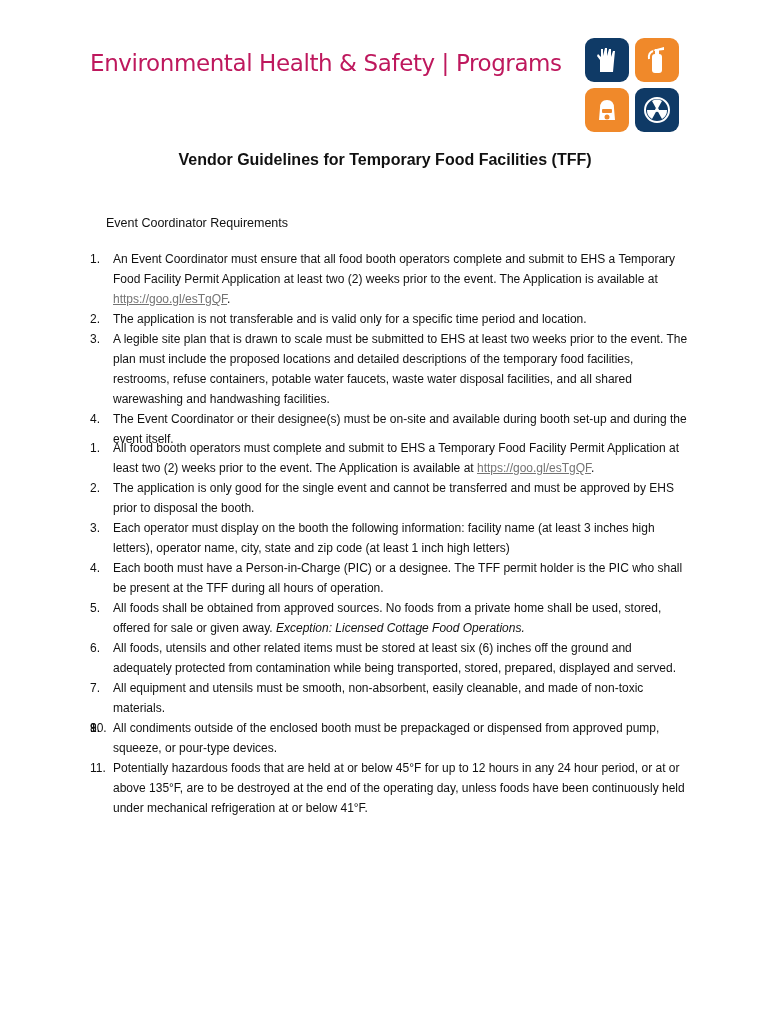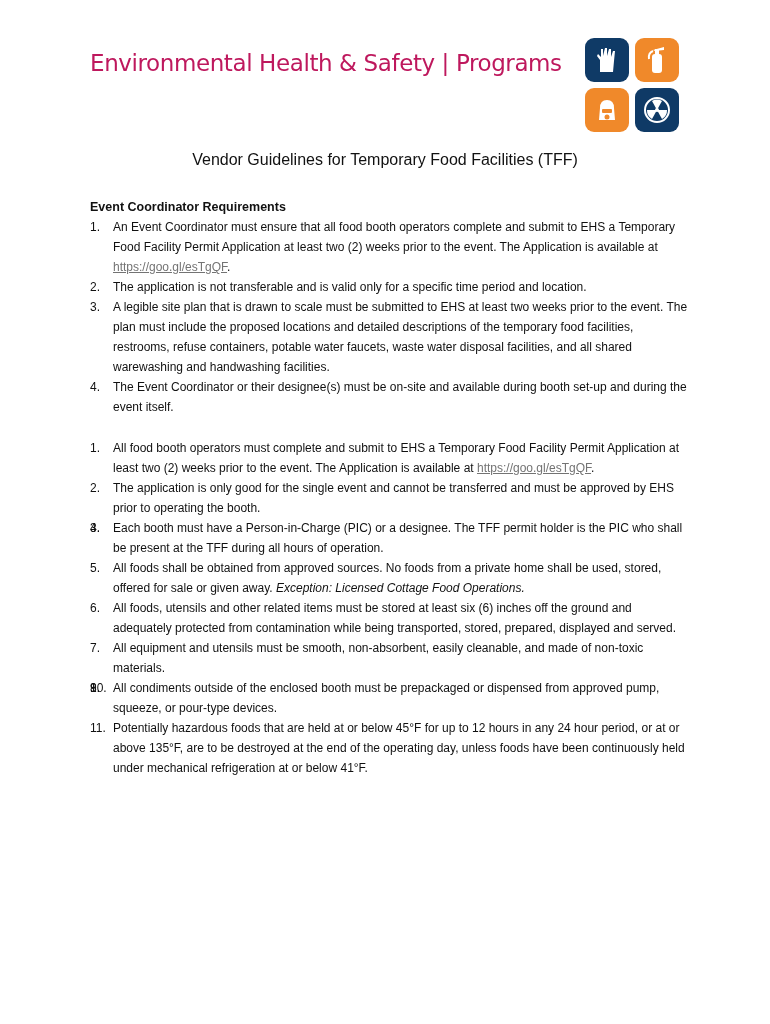--- a/index.html
+++ b/index.html
@@ -2,23 +2,23 @@
 <html><head>
   <meta charset="utf-8">
   <style>
     html, body { margin: 0; padding: 0; background: #ffffff; }
     body { width: 770px; height: 1024px; position: relative; overflow: hidden; font-family: "Liberation Sans", sans-serif; color: #111; }
     .header-title { position: absolute; left: 90px; top: 50px; font-size: 23px; color: #be185d; font-family: "DejaVu Sans", sans-serif; font-weight: normal; letter-spacing: -0.4px; }
     .logo { position: absolute; left: 585px; top: 38px; width: 96px; height: 96px; display: grid; grid-template-columns: 44px 44px; grid-template-rows: 44px 44px; gap: 6px; }
     .logo .tile { border-radius: 9px; display: flex; align-items: center; justify-content: center; }
     .tile.navy { background: #0f3a66; }
     .tile.orange { background: #f0892a; }
-    .doc-title { position: absolute; left: 0; width: 770px; top: 151px; text-align: center; font-weight: normal; font-size: 16px; }
+    .doc-title { position: absolute; left: 0; width: 770px; top: 151px; text-align: center; font-weight: bold; font-size: 16px; }
     .section { position: absolute; left: 90px; width: 600px; font-size: 12px; line-height: 20px; }
-    .section h2 { margin: 0; font-size: 12.5px; font-weight: bold; line-height: 20px; }
+    .section h2 { margin: 16px; font-size: 12.5px; font-weight: normal; line-height: 20px; }
     .section ol { margin: 0; padding: 0; list-style: none; }
     .section li { position: relative; padding-left: 23px; }
     .section li .num { position: absolute; left: 0; top: 0; }
     a.link { color: #737373; text-decoration: underline; }
     .em { font-style: italic; }
   </style>
 </head>
 <body>
 
 <div class="header-title">Environmental Health &amp; Safety | Programs</div>
@@ -63,22 +63,22 @@
     <li><span class="num">1.</span><span>An Event Coordinator must ensure that all food booth operators complete and submit to EHS a Temporary Food Facility Permit Application at least two (2) weeks prior to the event.  The Application is available at </span><a class="link">https://goo.gl/esTgQF</a><span>.</span></li>
     <li><span class="num">2.</span><span>The application is not transferable and is valid only for a specific time period and location.</span></li>
     <li><span class="num">3.</span><span>A legible site plan that is drawn to scale must be submitted to EHS at least two weeks prior to the event. The plan must include the proposed locations and detailed descriptions of the temporary food facilities, restrooms, refuse containers, potable water faucets, waste water disposal facilities, and all shared warewashing and handwashing facilities.</span></li>
     <li><span class="num">4.</span><span>The Event Coordinator or their designee(s) must be on-site and available during booth set-up and during the event itself.</span></li>
   </ol>
 </div>
 
 <div class="section" style="top:438px;">
   <ol>
     <li><span class="num">1.</span><span>All food booth operators must complete and submit to EHS a Temporary Food Facility Permit Application at least two (2) weeks prior to the event.  The Application is available at </span><a class="link">https://goo.gl/esTgQF</a><span>.</span></li>
-    <li><span class="num">2.</span><span>The application is only good for the single event and cannot be transferred and must be approved by EHS prior to operating the booth.</span></li>
-    <li><span class="num">3.</span></li>
+    <li><span class="num">2.</span><span>The application is only good for the single event and cannot be transferred and must be approved by EHS prior to disposal the booth.</span></li>
+    <li><span class="num">3.</span><span>Each operator must display on the booth the following information: facility name (at least 3 inches high letters), operator name, city, state and zip code (at least 1 inch high letters)</span></li>
     <li><span class="num">4.</span><span>Each booth must have a Person-in-Charge (PIC) or a designee. The TFF permit holder is the PIC who shall be present at the TFF during all hours of operation.</span></li>
     <li><span class="num">5.</span><span>All foods shall be obtained from approved sources. No foods from a private home shall be used, stored, offered for sale or given away.  </span><span class="em">Exception: Licensed Cottage Food Operations.</span></li>
     <li><span class="num">6.</span><span>All foods, utensils and other related items must be stored at least six (6) inches off the ground and adequately protected from contamination while being transported, stored, prepared, displayed and served.</span></li>
     <li><span class="num">7.</span><span>All equipment and utensils must be smooth, non-absorbent, easily cleanable, and made of non-toxic materials.</span></li>
     <li><span class="num">8.</span></li>
     <li><span class="num">9.</span></li>
     <li><span class="num">10.</span><span>All condiments outside of the enclosed booth must be prepackaged or dispensed from approved pump, squeeze, or pour-type devices.</span></li>
     <li><span class="num">11.</span><span>Potentially hazardous foods that are held at or below 45°F for up to 12 hours in any 24 hour period, or at or above 135°F, are to be destroyed at the end of the operating day, unless foods have been continuously held under mechanical refrigeration at or below 41°F.</span></li>
   </ol>
 </div>

